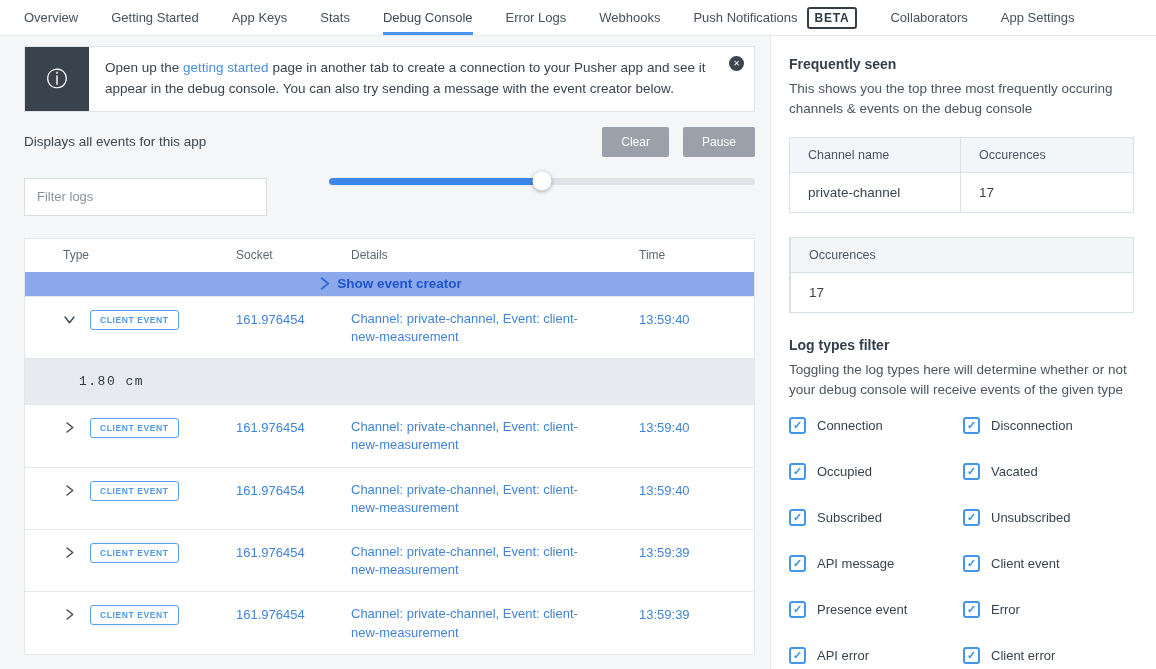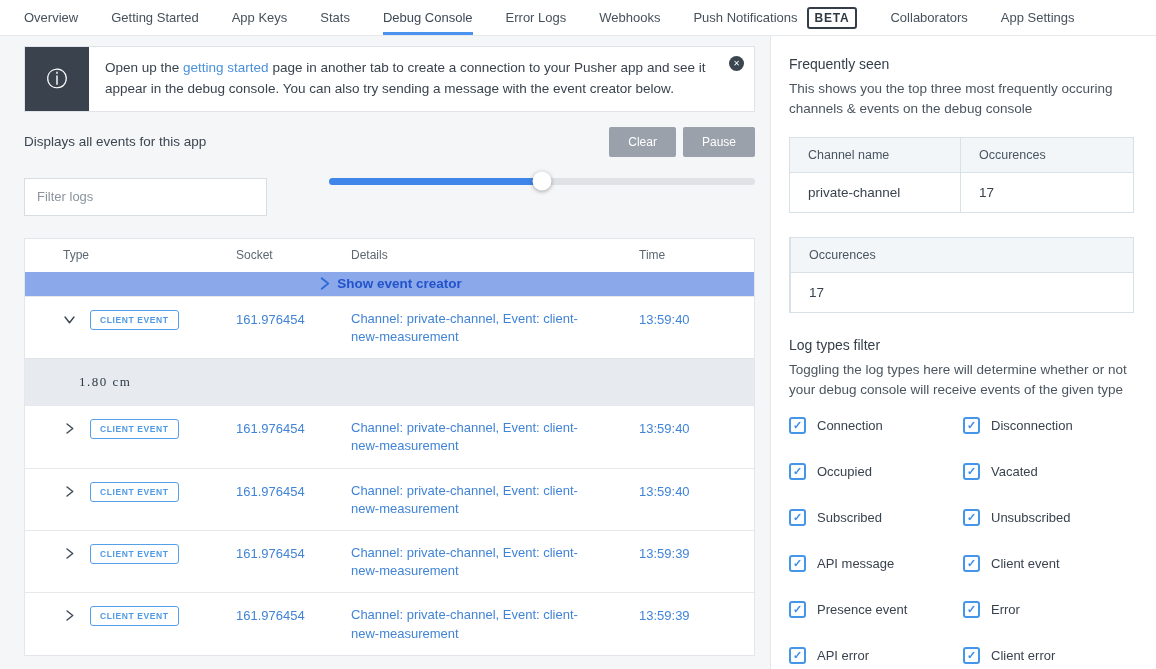--- a/index.html
+++ b/index.html
@@ -20,21 +20,21 @@
   
   .banner{position:relative;display:flex;background:#fff;border:1px solid #e0e4e8}
   .banner-icon{flex:0 0 64px;background:#3a434d;color:#fff;display:flex;align-items:center;justify-content:center;font-size:21px}
   .banner-text{padding:11px 42px 11px 16px;font-size:13.5px;line-height:1.55;color:#39434e}
   .banner-text a{color:#4a90d9;text-decoration:none;cursor:pointer}
   .banner-close{position:absolute;top:9px;right:10px;width:15px;height:15px;border-radius:50%;background:#3c4650;color:#fff;font-size:8px;line-height:15px;text-align:center;cursor:pointer}
 
   
   .toolbar{display:flex;align-items:center;justify-content:space-between;margin-top:15px}
   .caption{font-size:13.5px;color:#3b4651}
-  .btns{display:flex;gap:7px}
+  .btns{display:flex;gap:14px}
   .btn{background:#9aa1aa;color:#fff;border:none;font-size:12px;padding:8px 19px;border-radius:2px;cursor:pointer;font-family:inherit}
 
   
   .filter-row{display:flex;margin-top:21px;align-items:flex-start}
   .filter-input{width:243px;height:38px;border:1px solid #d8dde2;background:#fff;padding:0 12px;font-size:13px;color:#39434e;font-family:inherit;outline:none}
   .filter-input::placeholder{color:#8b949d}
   .slider-zone{flex:1;margin-left:62px}
   .slider-labels{display:flex;justify-content:space-between;font-size:11.5px;color:#9aa3ac;margin:2px 0 11px}
   .slider-track{position:relative;height:7px;border-radius:4px;background:#dfe3e8;cursor:pointer}
   .slider-fill{position:absolute;left:0;top:0;bottom:0;border-radius:4px;background:#3f86ea}
@@ -49,24 +49,24 @@
   .creator-chev{color:#2e6ad8;display:inline-flex}
   .log-row{display:grid;grid-template-columns:173px 115px 288px 1fr;border-top:1px solid #e6e9ec;padding:13px 0 12px;background:#fff}
   .log-row>div{padding-left:38px}
   .type-cell{display:flex;align-items:flex-start;gap:14px}
   .chev{color:#3e4a55;display:inline-flex;cursor:pointer;margin-top:3px}
   .chev svg{display:block}
   .chev.down svg{transform:rotate(90deg)}
   .badge{border:1px solid #55a0e8;color:#4f9ae4;font-size:8.5px;font-weight:bold;letter-spacing:.6px;padding:4px 9px;border-radius:3px;white-space:nowrap;background:#fff}
   .cell a{color:#4184d6;font-size:13px;text-decoration:none;line-height:1.4;display:inline-block;cursor:pointer}
   .details-cell{padding-right:14px}
-  .payload-row{background:#e7eaee;border-top:1px solid #dfe3e8;padding:15px 0 15px 54px;font-family:Liberation Serif, serif;font-size:13px;letter-spacing:1.5px;color:#2e3944}
-
-  
-  .sb-title{font-size:14px;font-weight:normal;color:#333e49;margin-bottom:7px}
+  .payload-row{background:#e7eaee;border-top:1px solid #dfe3e8;padding:15px 0 15px 54px;font-family:Liberation Mono, monospace;font-size:13px;letter-spacing:1.5px;color:#2e3944}
+
+  
+  .sb-title{font-size:14px;font-weight:bold;color:#333e49;margin-bottom:7px}
   .sb-desc{font-size:13.5px;color:#4a555f;line-height:1.5;margin-bottom:17px}
   .sb-table{border:1px solid #d8e0e8;margin-bottom:24px;background:#fff}
   .sbt-head{display:grid;grid-template-columns:170px 1fr;background:#f2f6f9;border-bottom:1px solid #d8e0e8;font-size:12.5px;color:#4b5660}
   .sbt-head>div{padding:10px 18px}
   .sbt-head>div:last-child,.sbt-row>div:last-child{border-left:1px solid #d8e0e8}
   .sbt-row{display:grid;grid-template-columns:170px 1fr;font-size:13.5px;color:#39434e}
   .sbt-row>div{padding:12px 18px;white-space:nowrap;overflow:hidden}
   .cb-grid{display:grid;grid-template-columns:174px 1fr;row-gap:29px;margin-top:17px}
   .cb-item{display:flex;align-items:center;gap:11px;cursor:pointer}
   .cb{flex:0 0 17px;width:17px;height:17px;border:2px solid #4596e8;border-radius:3px;background:#fdfeff;display:flex;align-items:center;justify-content:center;color:#3f8fe6;font-size:11px;font-weight:bold}

